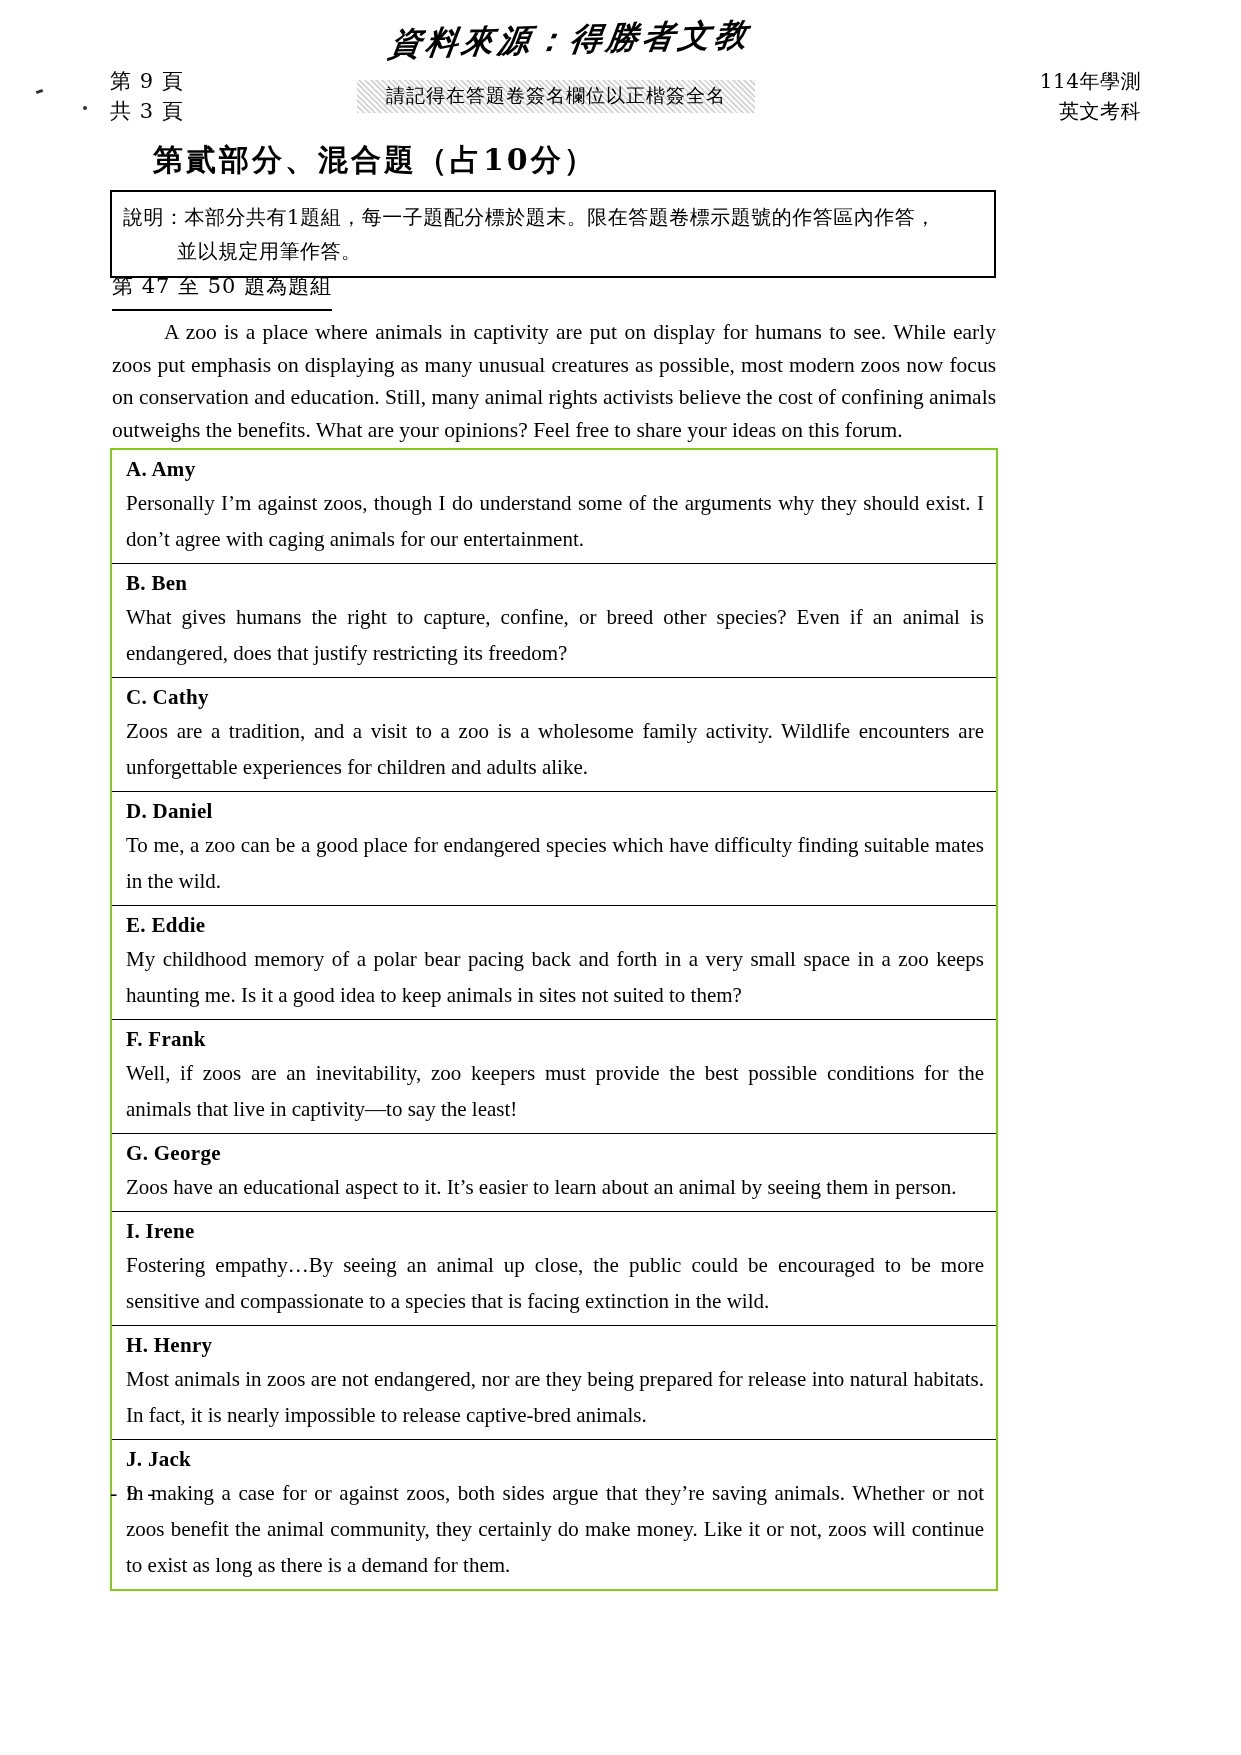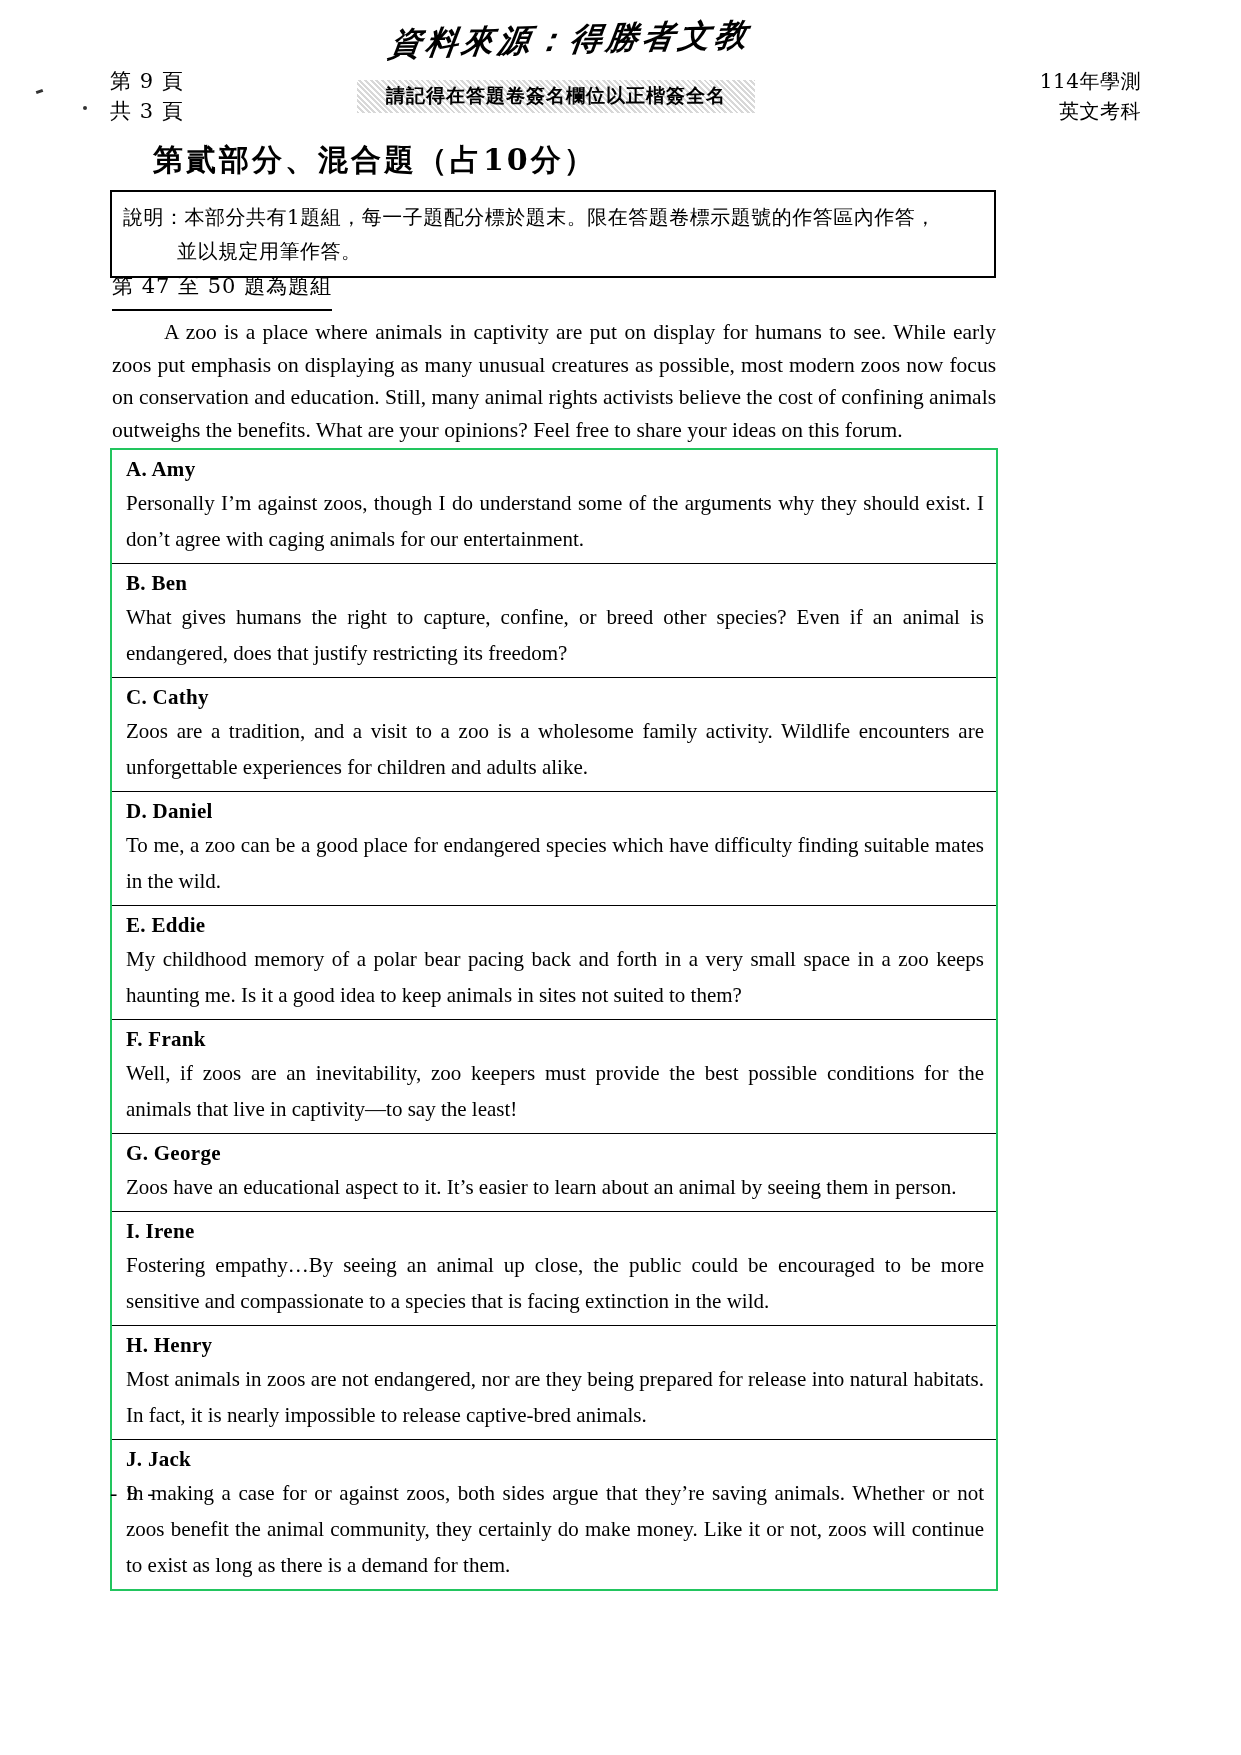--- a/index.html
+++ b/index.html
@@ -72,21 +72,21 @@
     position: absolute;
     left: 357px;
     top: 62px;
     width: 398px;
     padding: 3px 0 4px 0;
     text-align: center;
     background: repeating-linear-gradient(
         45deg, #d8d8d8 0 2px, #ffffff 2px 4px);
     font-family: "DejaVu Serif", "Liberation Serif", serif;
     font-size: 19px;
-    font-weight: bold;
+    font-weight: normal;
     letter-spacing: 1px;
     white-space: nowrap;
   }
 
   .stray-dot-1 {
     position: absolute;
     left: 36px; top: 72px;
     width: 7px; height: 3px;
     background: #333;
     transform: rotate(-20deg);
@@ -157,21 +157,21 @@
     text-justify: inter-word;
     text-indent: 52px;
   }
 
   
   .forum {
     position: absolute;
     left: 110px;
     top: 448px;
     width: 888px;
-    border: 2px solid #22c55e;
+    border: 2px solid #84cc16;
     box-sizing: border-box;
     background: #fff;
   }
   .entry {
     border-bottom: 1.5px solid #000;
     padding: 4px 12px 6px 14px;
     box-sizing: border-box;
   }
   .entry:last-child { border-bottom: none; }
   .entry-name {

